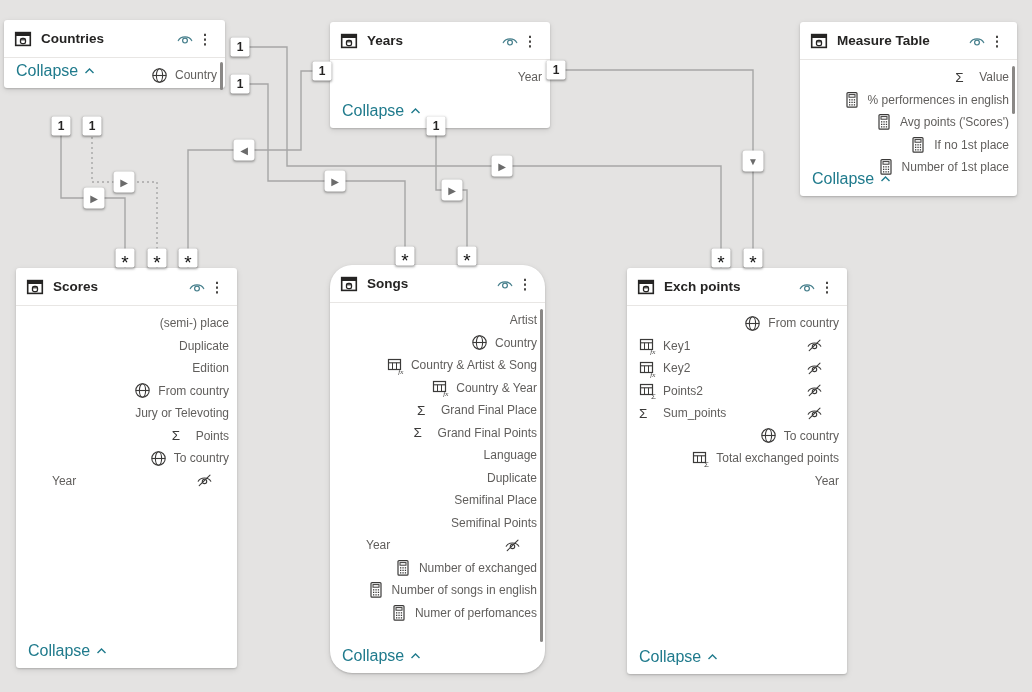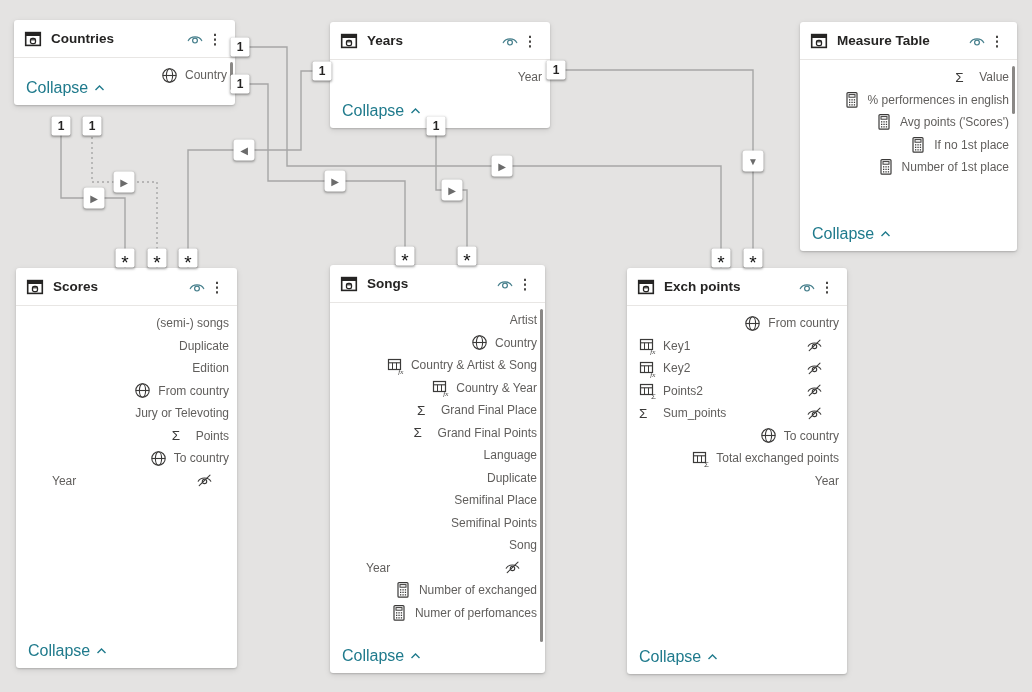--- a/index.html
+++ b/index.html
@@ -40,21 +40,21 @@
 <div id="canvas">
   <svg id="wires" width="1032" height="692">
       <path d="M61 117 L61 198 L125 198 L125 268" class="wire"></path>
       <path d="M92 117 L92 182 L157 182 L157 268" class="wire dashed"></path>
       <path d="M330 71 L301 71 L301 150 L188 150 L188 268" class="wire"></path>
       <path d="M235 84 L268 84 L268 181 L405 181 L405 265" class="wire"></path>
       <path d="M436 115 L436 190 L467 190 L467 265" class="wire"></path>
       <path d="M235 47 L287 47 L287 166 L721 166 L721 268" class="wire"></path>
       <path d="M550 70 L753 70 L753 268" class="wire"></path>
     </svg>
-<div class="card" style="left: 14px; top: 20px; width: 221px; height: 85px;">
+<div class="card" style="left: 4px; top: 20px; width: 221px; height: 68px;">
       <div class="hdr">
         <span class="hico">
           <svg width="18" height="18" viewBox="0 0 18 18">
             <rect x="1.7" y="2.6" width="14.6" height="12.8" fill="none" stroke="#252423" stroke-width="1.6"></rect>
             <rect x="1.7" y="2.6" width="14.6" height="3.4" fill="#252423"></rect>
             <rect x="6.5" y="8.3" width="5" height="5.3" rx="1.7" fill="none" stroke="#252423" stroke-width="1.3"></rect>
             <line x1="6.5" y1="9.8" x2="11.5" y2="9.8" stroke="#252423" stroke-width="1.1"></line>
           </svg>
         </span>
         <span class="ttl">Countries</span>
@@ -119,21 +119,21 @@
       </div>
       <div class="collapse">
         <span>Collapse</span>
         <span class="hico">
           <svg width="11" height="8" viewBox="0 0 11 8" fill="none" stroke="#1f7a8c" stroke-width="1.4">
             <polyline points="1.5,6 5.5,2 9.5,6"></polyline>
           </svg>
         </span>
       </div>
     </div>
-    <div class="card" style="left: 800px; top: 22px; width: 217px; height: 229px;">
+    <div class="card" style="left: 800px; top: 22px; width: 217px; height: 174px;">
       <div class="hdr">
         <span class="hico">
           <svg width="18" height="18" viewBox="0 0 18 18">
             <rect x="1.7" y="2.6" width="14.6" height="12.8" fill="none" stroke="#252423" stroke-width="1.6"></rect>
             <rect x="1.7" y="2.6" width="14.6" height="3.4" fill="#252423"></rect>
             <rect x="6.5" y="8.3" width="5" height="5.3" rx="1.7" fill="none" stroke="#252423" stroke-width="1.3"></rect>
             <line x1="6.5" y1="9.8" x2="11.5" y2="9.8" stroke="#252423" stroke-width="1.1"></line>
           </svg>
         </span>
         <span class="ttl">Measure Table</span>
@@ -262,21 +262,21 @@
             <circle cx="9" cy="9.6" r="2.4"></circle>
           </svg>
         </span>
         <span class="acticon">
           <span class="dots">⋮</span>
         </span>
       </div>
       <div class="fields">
         <div class="frow">
           <span class="fic"></span>
-          <span class="fname">(semi-) songs</span>
+          <span class="fname">(semi-) place</span>
         </div>
         <div class="frow">
           <span class="fic"></span>
           <span class="fname">Duplicate</span>
         </div>
         <div class="frow">
           <span class="fic"></span>
           <span class="fname">Edition</span>
         </div>
         <div class="frow">
@@ -323,21 +323,21 @@
       </div>
       <div class="collapse">
         <span>Collapse</span>
         <span class="hico">
           <svg width="11" height="8" viewBox="0 0 11 8" fill="none" stroke="#1f7a8c" stroke-width="1.4">
             <polyline points="1.5,6 5.5,2 9.5,6"></polyline>
           </svg>
         </span>
       </div>
     </div>
-    <div class="card" style="left: 330px; top: 265px; width: 215px; height: 408px;">
+    <div class="card" style="left: 330px; top: 265px; width: 215px; height: 408px; border-radius: 22px;">
       <div class="hdr">
         <span class="hico">
           <svg width="18" height="18" viewBox="0 0 18 18">
             <rect x="1.7" y="2.6" width="14.6" height="12.8" fill="none" stroke="#252423" stroke-width="1.6"></rect>
             <rect x="1.7" y="2.6" width="14.6" height="3.4" fill="#252423"></rect>
             <rect x="6.5" y="8.3" width="5" height="5.3" rx="1.7" fill="none" stroke="#252423" stroke-width="1.3"></rect>
             <line x1="6.5" y1="9.8" x2="11.5" y2="9.8" stroke="#252423" stroke-width="1.1"></line>
           </svg>
         </span>
         <span class="ttl">Songs</span>
@@ -410,24 +410,20 @@
           <span class="fic"></span>
           <span class="fname">Duplicate</span>
         </div>
         <div class="frow">
           <span class="fic"></span>
           <span class="fname">Semifinal Place</span>
         </div>
         <div class="frow">
           <span class="fic"></span>
           <span class="fname">Semifinal Points</span>
-        </div>
-        <div class="frow">
-          <span class="fic"></span>
-          <span class="fname">Song</span>
         </div>
         <div class="frow">
           <span class="fic"></span>
           <span class="fname">Year</span>
           <span class="heye">
             <svg width="17" height="15" viewBox="0 0 17 15" fill="none" stroke="#3b3a39" stroke-width="1.1">
               <path d="M2.2 8.2 C4.5 3.9 12.5 3.9 14.8 8.2" stroke-linecap="round"></path>
               <circle cx="8.5" cy="8.4" r="2.2"></circle>
               <line x1="3.2" y1="12.6" x2="14" y2="2.2" stroke-linecap="round"></line>
             </svg>
@@ -445,20 +441,40 @@
                 <rect x="5" y="10.7" width="1.3" height="1.3"></rect>
                 <rect x="7.4" y="10.7" width="1.3" height="1.3"></rect>
                 <rect x="9.8" y="10.7" width="1.3" height="1.3"></rect>
                 <rect x="5" y="13.2" width="1.3" height="1.3"></rect>
                 <rect x="7.4" y="13.2" width="1.3" height="1.3"></rect>
                 <rect x="9.8" y="13.2" width="1.3" height="1.3"></rect>
               </g>
             </svg>
           </span>
           <span class="fname">Number of exchanged</span>
+        </div>
+        <div class="frow">
+          <span class="fic">
+            <svg width="16" height="18" viewBox="0 0 16 18">
+              <rect x="3" y="1.6" width="10" height="14.6" rx="1" fill="none" stroke="#3b3a39" stroke-width="1.2"></rect>
+              <rect x="5" y="3.6" width="6" height="2.6" fill="none" stroke="#3b3a39" stroke-width="1"></rect>
+              <g fill="#3b3a39">
+                <rect x="5" y="8.2" width="1.3" height="1.3"></rect>
+                <rect x="7.4" y="8.2" width="1.3" height="1.3"></rect>
+                <rect x="9.8" y="8.2" width="1.3" height="1.3"></rect>
+                <rect x="5" y="10.7" width="1.3" height="1.3"></rect>
+                <rect x="7.4" y="10.7" width="1.3" height="1.3"></rect>
+                <rect x="9.8" y="10.7" width="1.3" height="1.3"></rect>
+                <rect x="5" y="13.2" width="1.3" height="1.3"></rect>
+                <rect x="7.4" y="13.2" width="1.3" height="1.3"></rect>
+                <rect x="9.8" y="13.2" width="1.3" height="1.3"></rect>
+              </g>
+            </svg>
+          </span>
+          <span class="fname">Number of songs in english</span>
         </div>
         <div class="frow">
           <span class="fic">
             <svg width="16" height="18" viewBox="0 0 16 18">
               <rect x="3" y="1.6" width="10" height="14.6" rx="1" fill="none" stroke="#3b3a39" stroke-width="1.2"></rect>
               <rect x="5" y="3.6" width="6" height="2.6" fill="none" stroke="#3b3a39" stroke-width="1"></rect>
               <g fill="#3b3a39">
                 <rect x="5" y="8.2" width="1.3" height="1.3"></rect>
                 <rect x="7.4" y="8.2" width="1.3" height="1.3"></rect>
                 <rect x="9.8" y="8.2" width="1.3" height="1.3"></rect>

